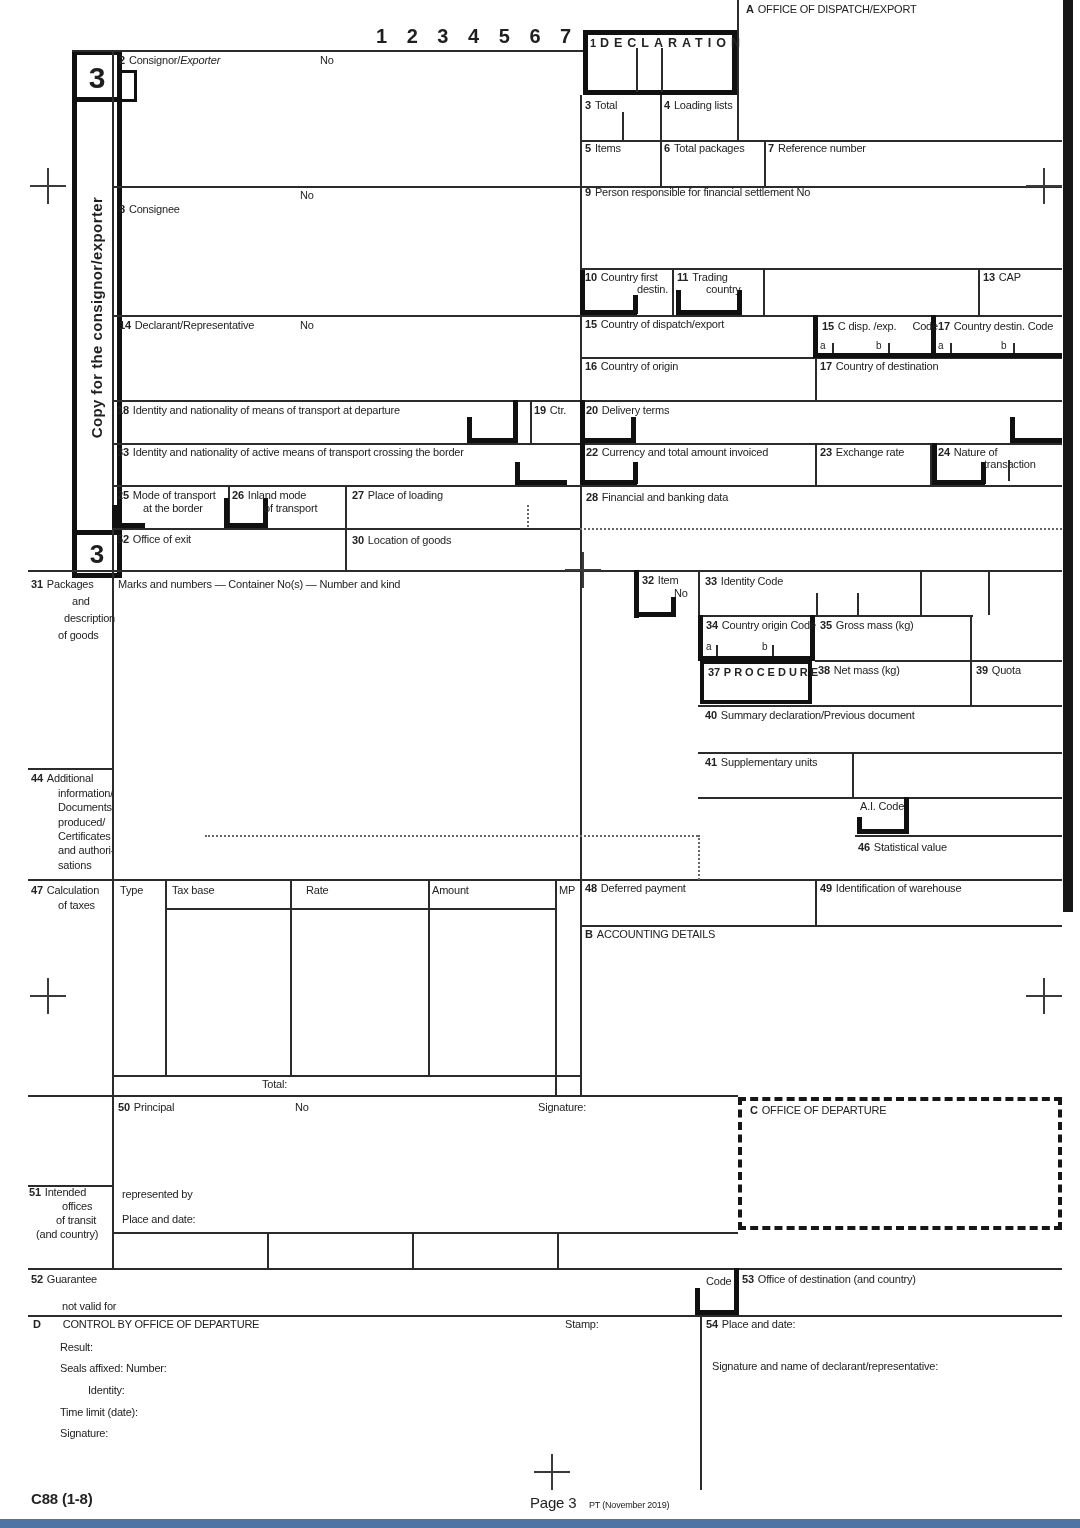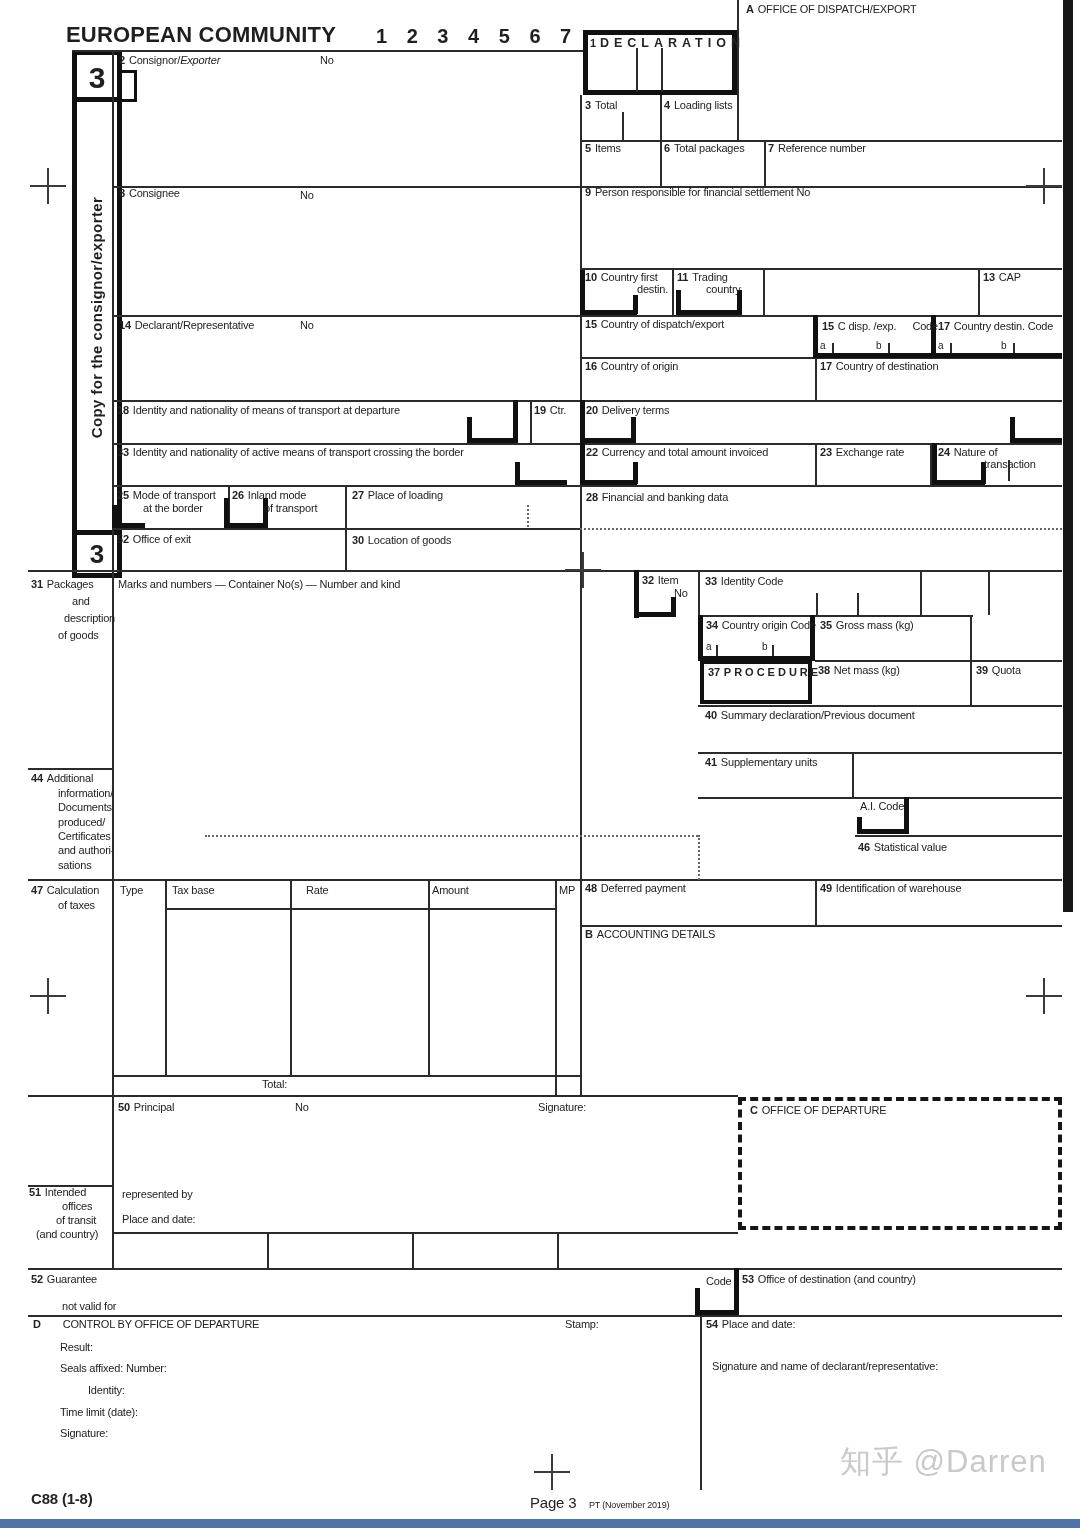--- a/index.html
+++ b/index.html
@@ -28,21 +28,20 @@
   .proc{font-weight:bold;letter-spacing:3px;font-size:11px;}
   .wm{position:absolute;font-size:31px;color:#c9c9c9;letter-spacing:1px;}
   .strip{position:absolute;background:#161616;}
   .bluebar{position:absolute;background:#4e74a6;}
 </style>
 </head>
 <body>
 
 <div id="page">
 
-  <div class="title" style="left:66px;top:22px">EUROPEAN COMMUNITY</div>
   <div class="digits" style="left:376px;top:25px">1 2 3 4 5 6 7</div>
   <div class="lbl" style="left:746px;top:3px"><b>A</b><span>OFFICE OF DISPATCH/EXPORT</span></div>
 
   <div class="box3" style="left:72px;top:50px;width:40px;height:45px;font-size:30px">3</div>
   <div class="box3 vert" style="left:72px;top:97px;width:40px;height:430px">
       <span>Copy  for the consignor/exporter</span>
     </div>
   <div class="box3" style="left:72px;top:530px;width:40px;height:38px;font-size:26px">3</div>
 
   <div class="decl" style="left:583px;top:30px;width:144px;height:55px"></div>
@@ -189,21 +188,21 @@
   <div class="lbl" style="left:119px;top:54px"><b>2</b><span>Consignor/</span><i>Exporter</i></div>
   <div class="lbl" style="left:320px;top:54px">No</div>
   <div style="position:absolute;left:117px;top:70px;width:14px;height:26px;border:3px solid #101010"></div>
 
   <div class="lbl" style="left:585px;top:99px"><b>3</b><span>Total</span></div>
   <div class="lbl" style="left:664px;top:99px"><b>4</b><span>Loading lists</span></div>
   <div class="lbl" style="left:585px;top:142px"><b>5</b><span>Items</span></div>
   <div class="lbl" style="left:664px;top:142px"><b>6</b><span>Total packages</span></div>
   <div class="lbl" style="left:768px;top:142px"><b>7</b><span>Reference number</span></div>
 
-  <div class="lbl" style="left:119px;top:187px"><b>8</b><span>Consignee</span></div>
+  <div class="lbl" style="left:119px;top:203px"><b>8</b><span>Consignee</span></div>
   <div class="lbl" style="left:300px;top:189px">No</div>
   <div class="lbl" style="left:585px;top:186px"><b>9</b><span>Person responsible for financial settlement No</span></div>
 
   <div class="lbl" style="left:585px;top:271px"><b>10</b><span>Country first</span></div>
   <div class="lbl" style="left:637px;top:283px">destin.</div>
   <div class="lbl" style="left:677px;top:271px"><b>11</b><span>Trading</span></div>
   <div class="lbl" style="left:706px;top:283px">country</div>
   <div class="lbl" style="left:983px;top:271px"><b>13</b><span>CAP</span></div>
 
   <div class="lbl" style="left:119px;top:319px"><b>14</b><span>Declarant/Representative</span></div>
@@ -305,15 +304,14 @@
   <div class="lbl" style="left:60px;top:1362px">Seals affixed: Number:</div>
   <div class="lbl" style="left:88px;top:1384px">Identity:</div>
   <div class="lbl" style="left:60px;top:1406px">Time limit (date):</div>
   <div class="lbl" style="left:60px;top:1427px">Signature:</div>
   <div class="lbl" style="left:706px;top:1318px"><b>54</b><span>Place and date:</span></div>
   <div class="lbl" style="left:712px;top:1360px">Signature and name of declarant/representative:</div>
 
   <div class="lbl" style="left:31px;top:1490px;font-size:15px;font-weight:bold">C88 (1-8)</div>
   <div class="lbl" style="left:530px;top:1494px;font-size:15px">Page 3</div>
   <div class="lbl" style="left:589px;top:1500px;font-size:9px">PT (November 2019)</div>
-  <div class="wm" style="left:840px;top:1441px">知乎 @Darren</div>
 
 </div>
 
 </body></html>

